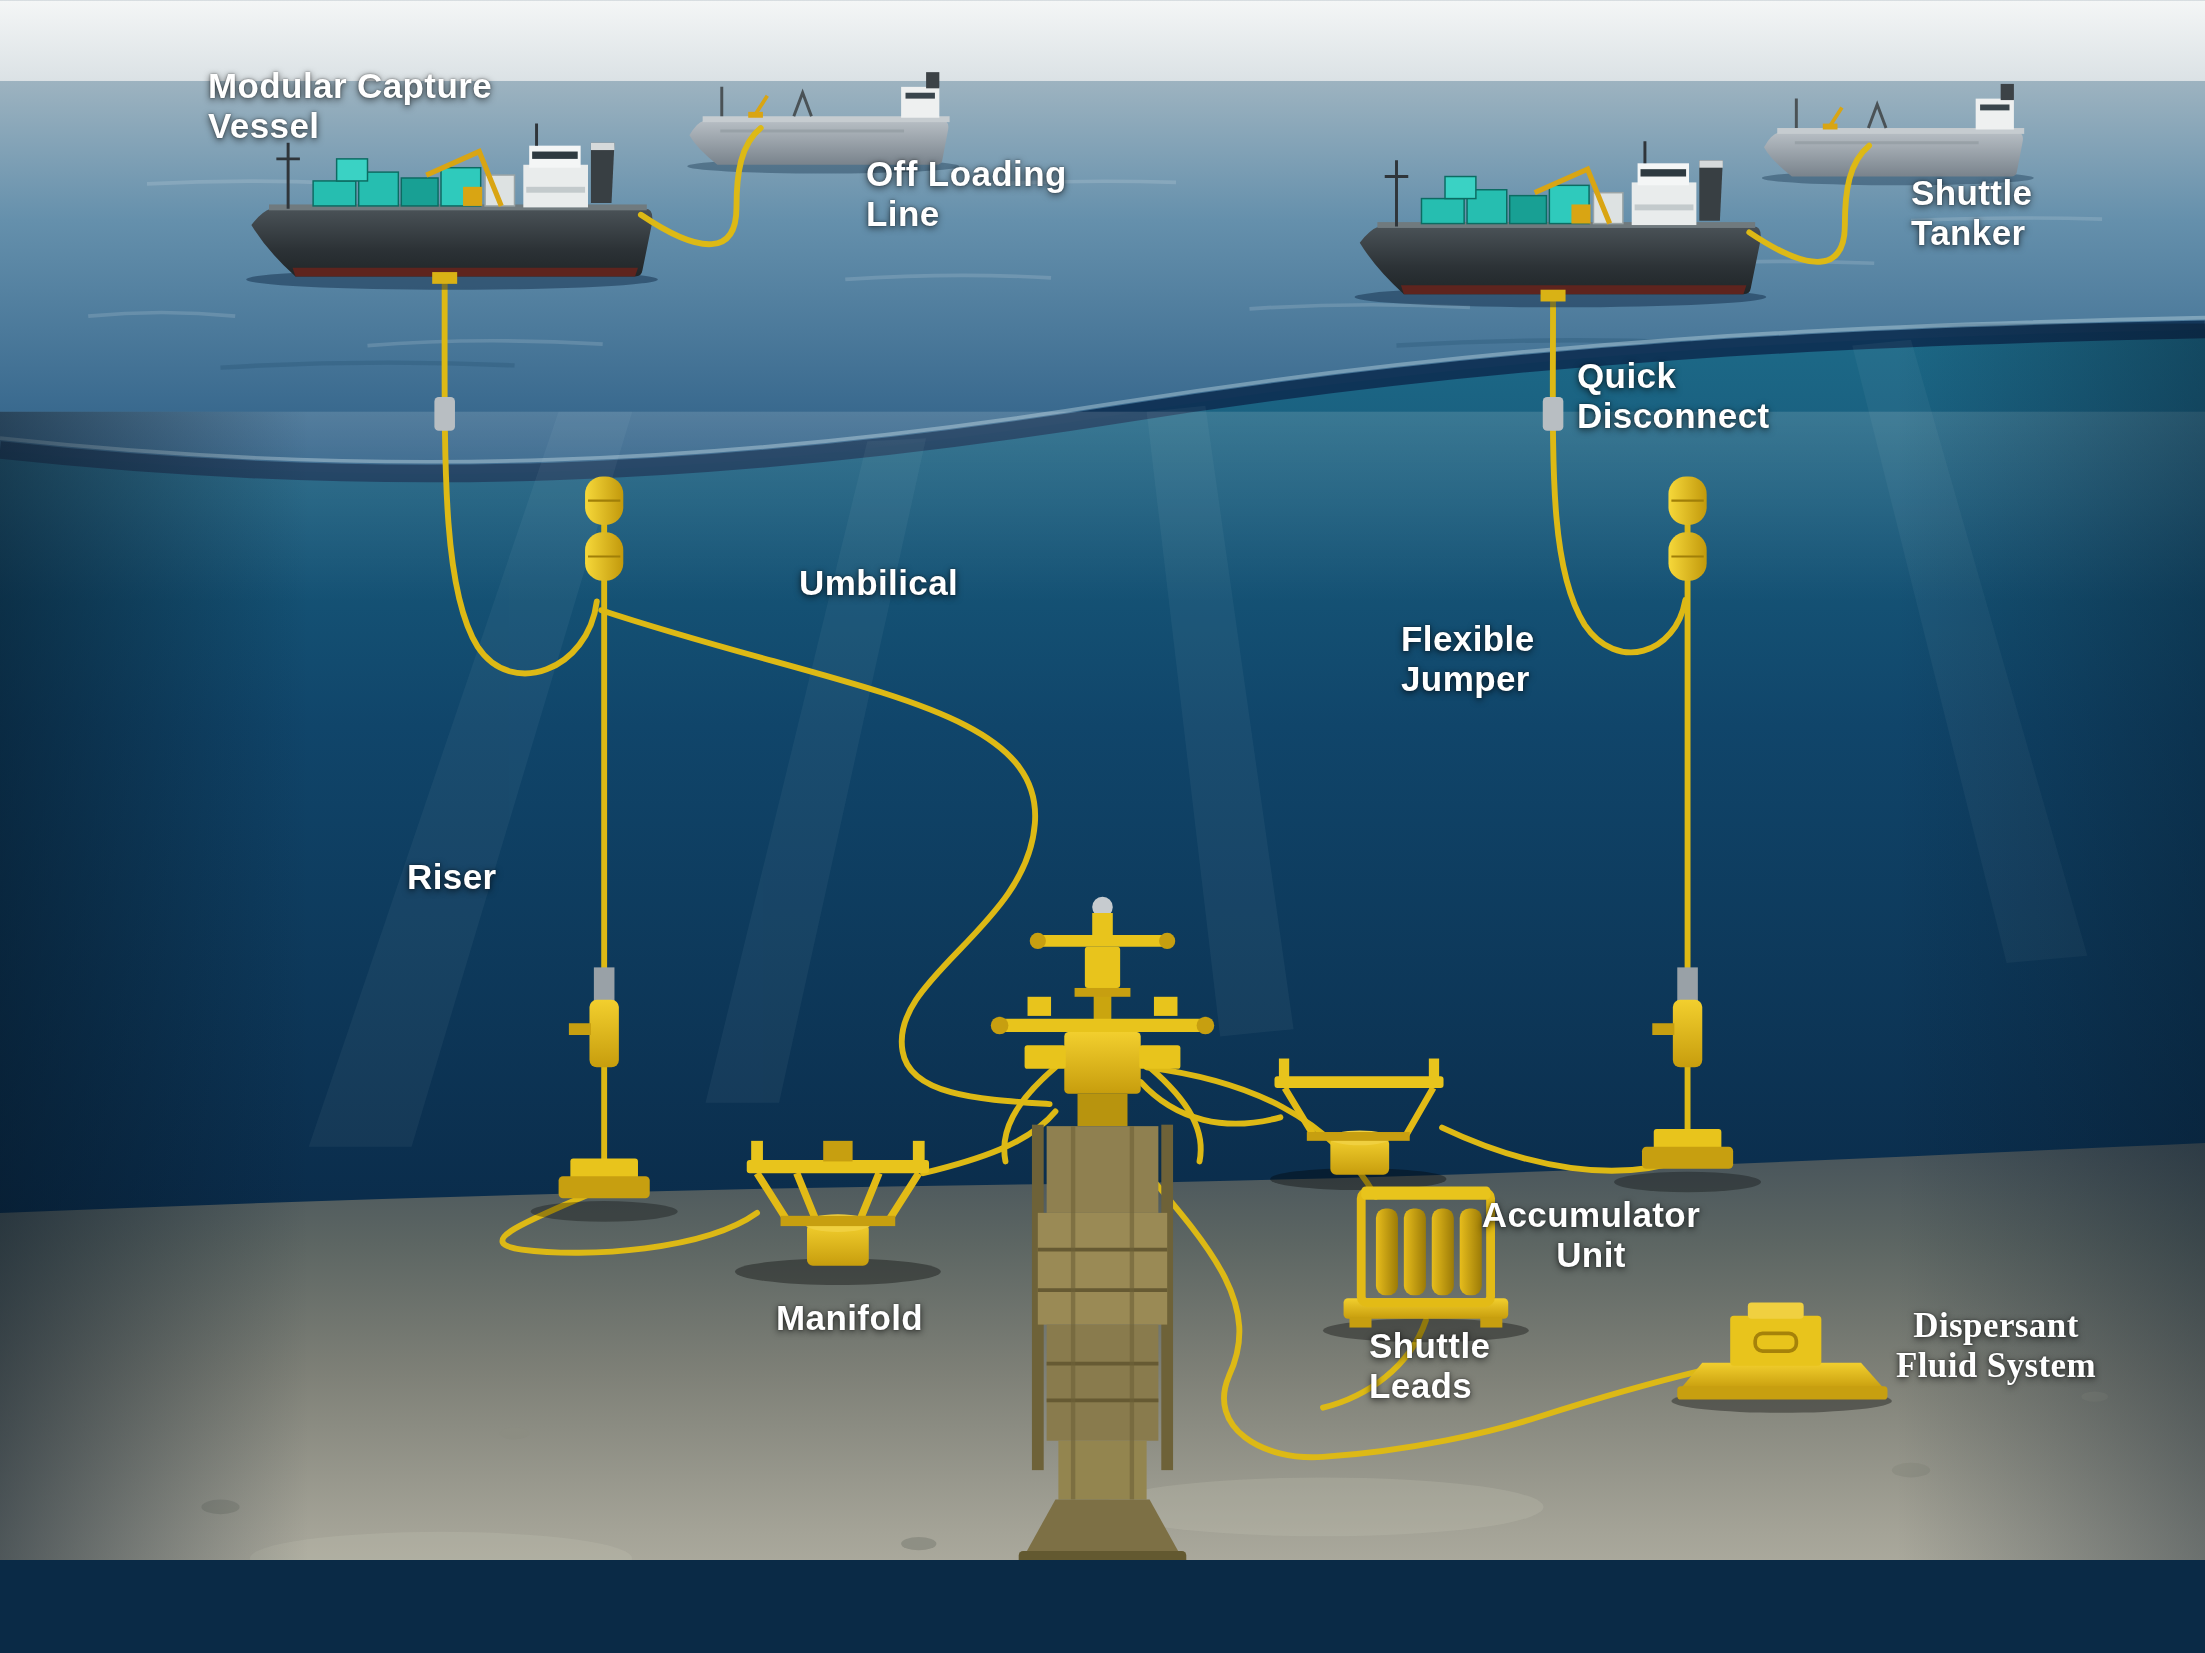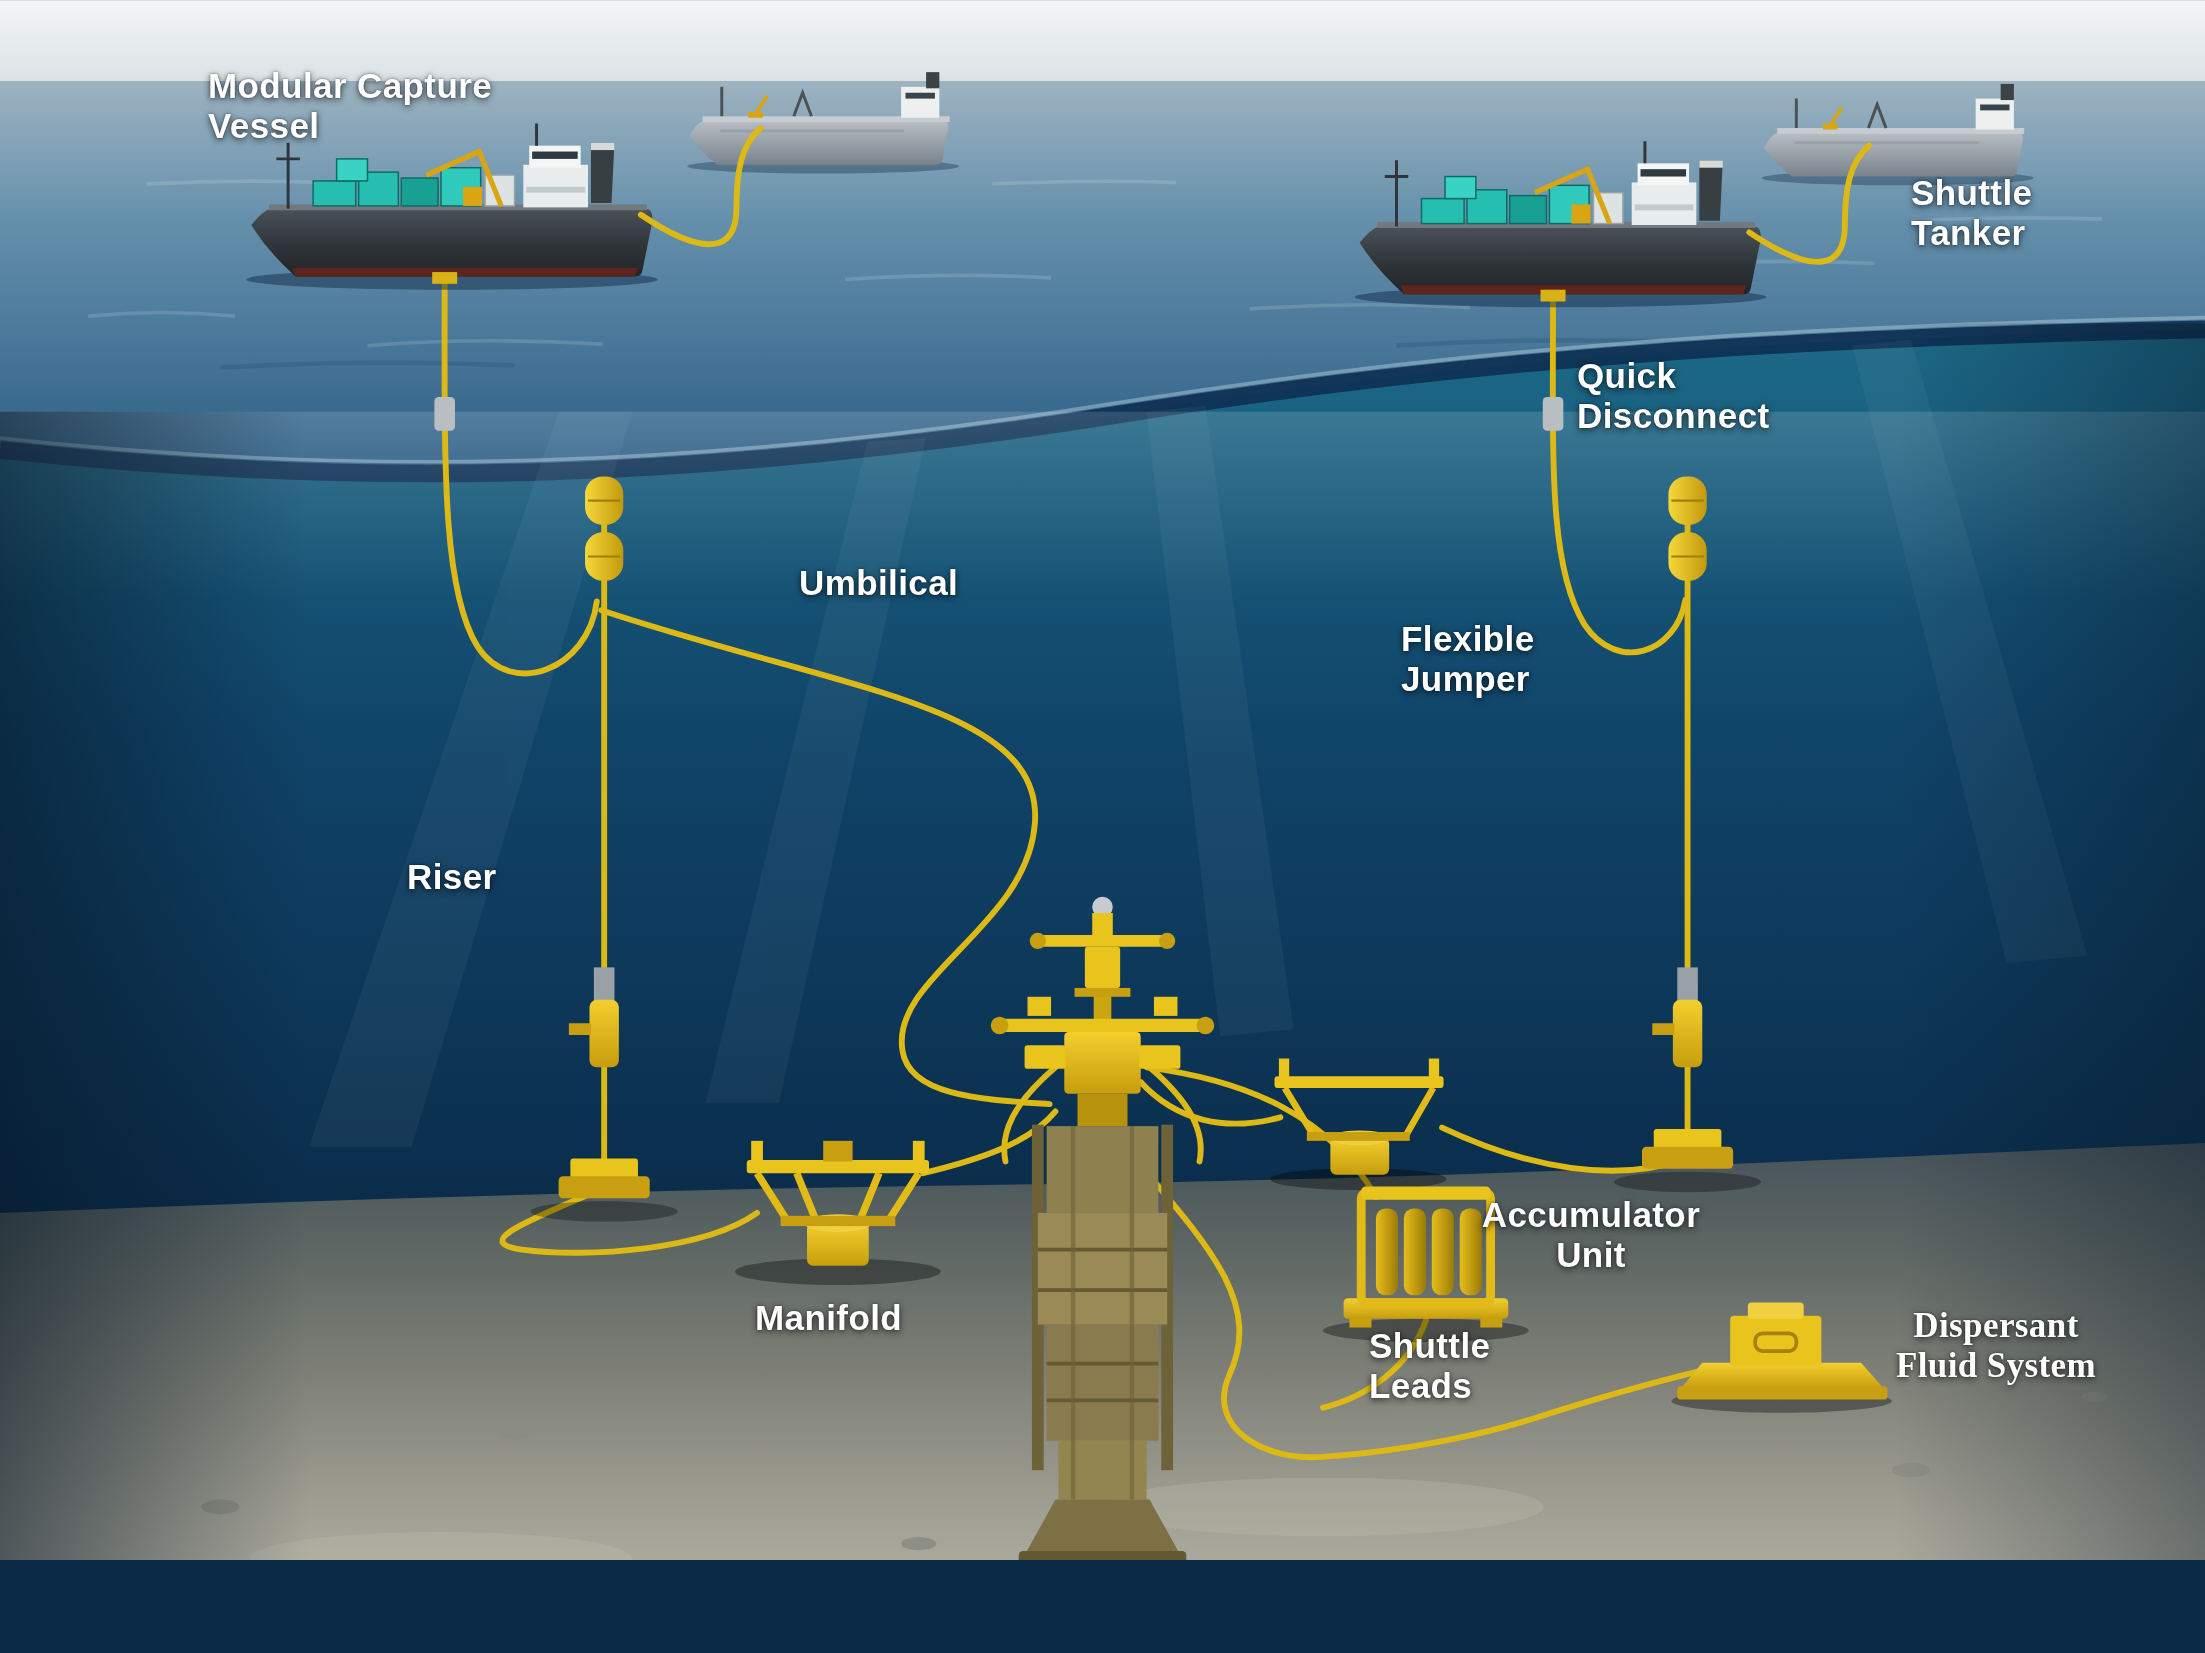--- a/index.html
+++ b/index.html
@@ -316,29 +316,31 @@
     <use href="#mcv" transform="translate(1838,182)"></use>
   </g>
   <g>
     <use href="#tankership" transform="translate(2392,112)"></use>
   </g>
   <path class="lineYel" stroke-width="7" d="M 2380 316 C 2463 372 2510 370 2510 306 C 2510 259 2516 220 2543 198"></path>
 </svg>
 
 <div class="label" style="left:208px;top:66px;">Modular Capture
 Vessel</div>
+<div class="label" style="left:866px;top:154px;">Off Loading
+Line</div>
 <div class="label" style="left:1911px;top:173px;">Shuttle
 Tanker</div>
 <div class="label" style="left:1577px;top:356px;">Quick
 Disconnect</div>
 <div class="label" style="left:799px;top:563px;text-align:center;">Umbilical</div>
 <div class="label" style="left:1401px;top:619px;">Flexible
 Jumper</div>
 <div class="label" style="left:407px;top:857px;">Riser</div>
-<div class="label" style="left:755px;top:1298px;">Manifold</div>
+<div class="label" style="left:776px;top:1298px;">Manifold</div>
 <div class="label center" style="left:1591px;top:1195px;">Accumulator
 Unit</div>
 <div class="label" style="left:1369px;top:1326px;">Shuttle
 Leads</div>
 <div class="label center" style="left:1996px;top:1306px;font-family:Liberation Serif, serif;">Dispersant
 Fluid System</div>
 
 </div>
 
 

